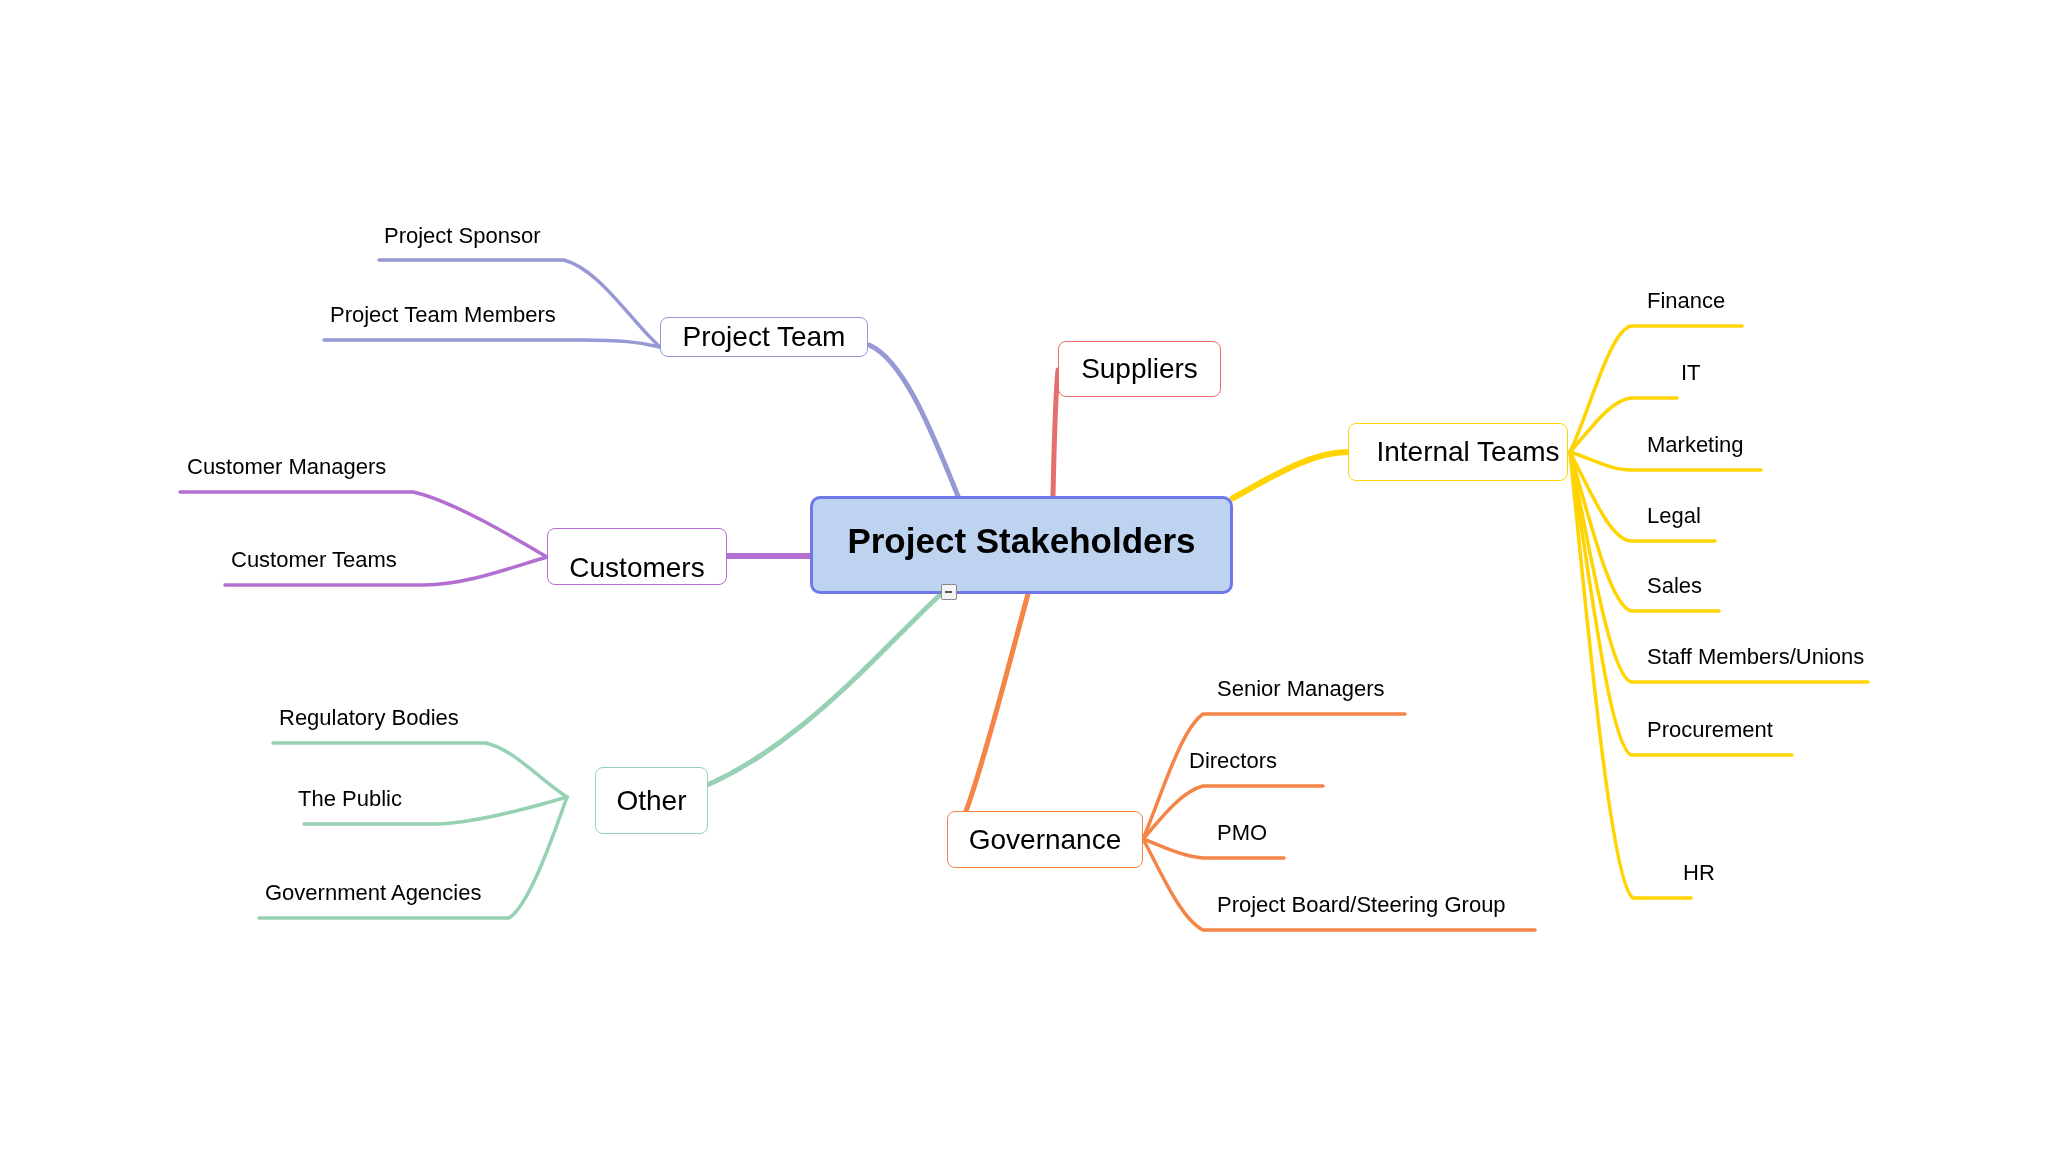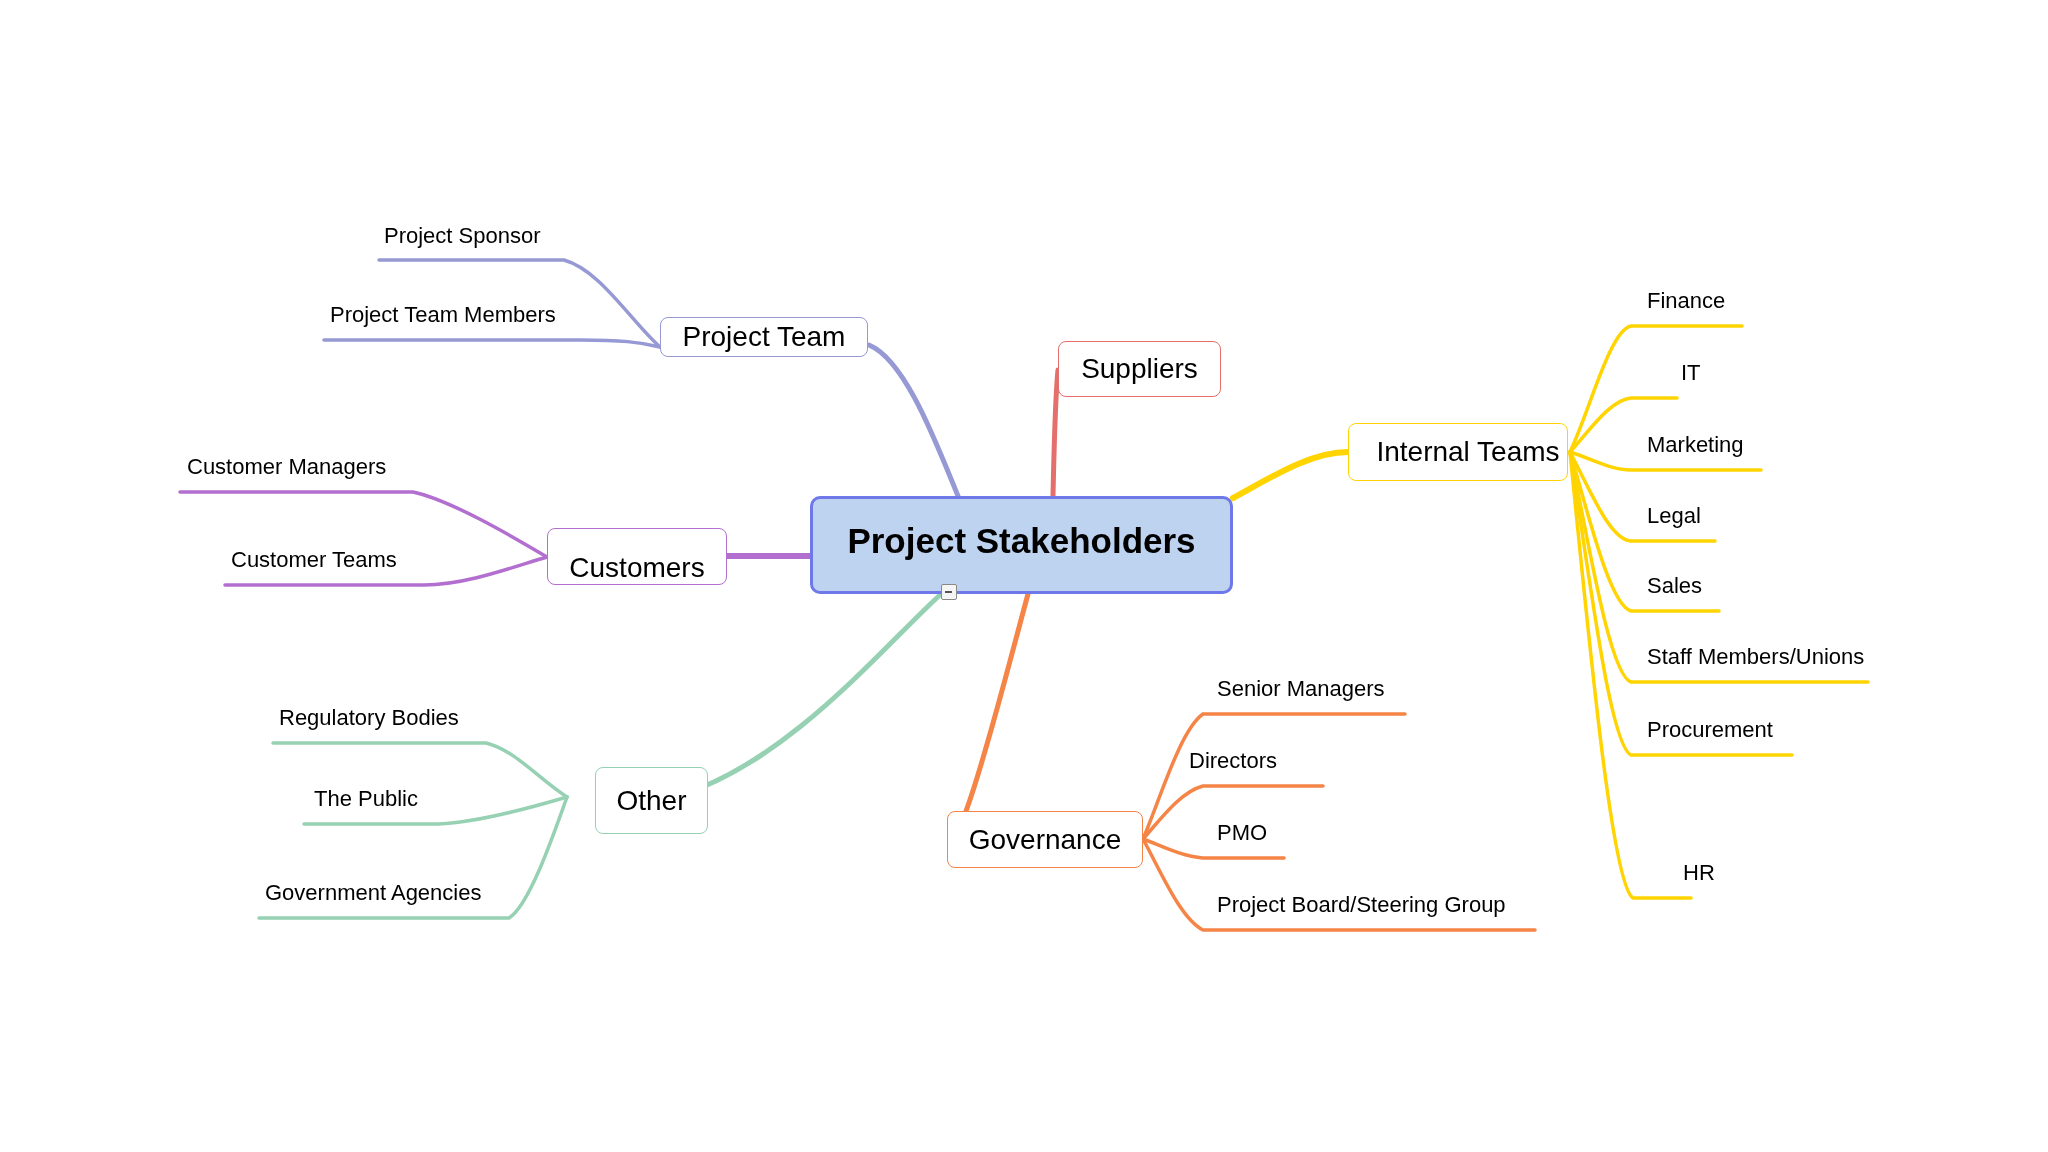--- a/index.html
+++ b/index.html
@@ -84,21 +84,21 @@
   <span>Governance</span>
 </div>
 
 <div class="leaf" style="left:384px; top:223px;">Project Sponsor</div>
 <div class="leaf" style="left:330px; top:302px;">Project Team Members</div>
 
 <div class="leaf" style="left:187px; top:454px;">Customer Managers</div>
 <div class="leaf" style="left:231px; top:547px;">Customer Teams</div>
 
 <div class="leaf" style="left:279px; top:705px;">Regulatory Bodies</div>
-<div class="leaf" style="left:314px; top:786px;">The Public</div>
+<div class="leaf" style="left:298px; top:786px;">The Public</div>
 <div class="leaf" style="left:265px; top:880px;">Government Agencies</div>
 
 <div class="leaf" style="left:1217px; top:676px;">Senior Managers</div>
 <div class="leaf" style="left:1189px; top:748px;">Directors</div>
 <div class="leaf" style="left:1217px; top:820px;">PMO</div>
 <div class="leaf" style="left:1217px; top:892px;">Project Board/Steering Group</div>
 
 <div class="leaf" style="left:1647px; top:288px;">Finance</div>
 <div class="leaf" style="left:1666px; top:360px;margin-left:15px;">IT</div>
 <div class="leaf" style="left:1647px; top:432px;">Marketing</div>

